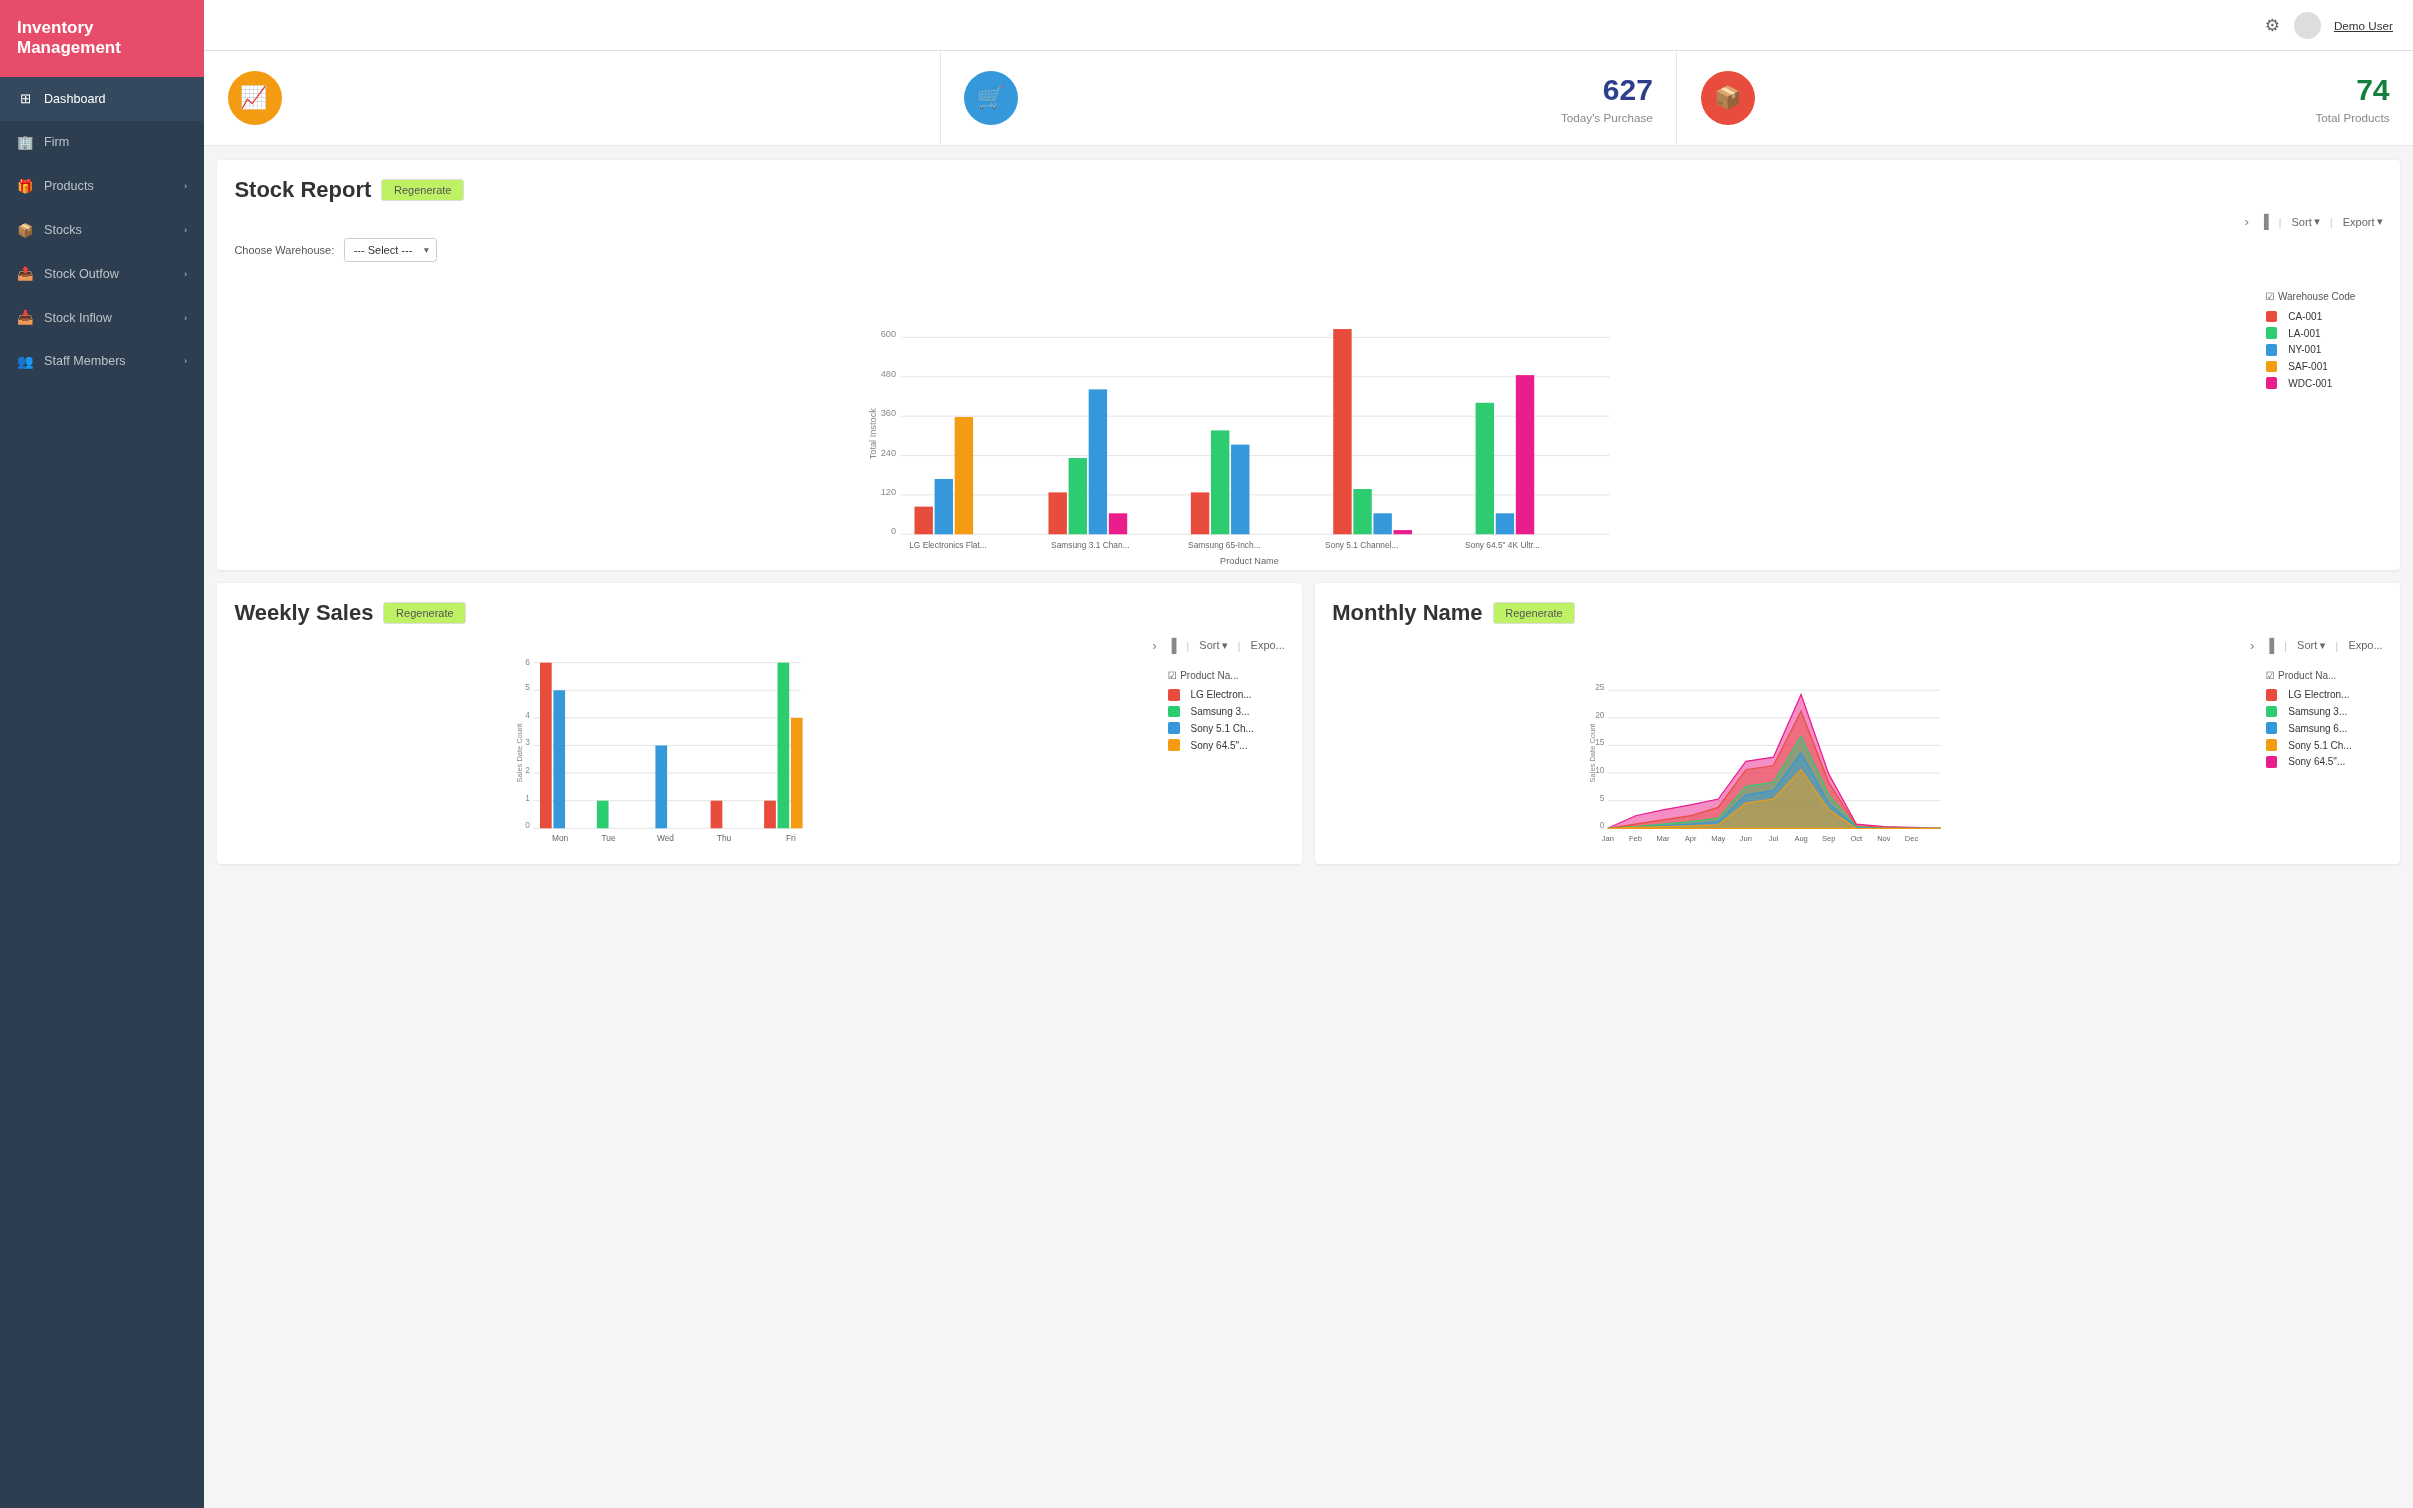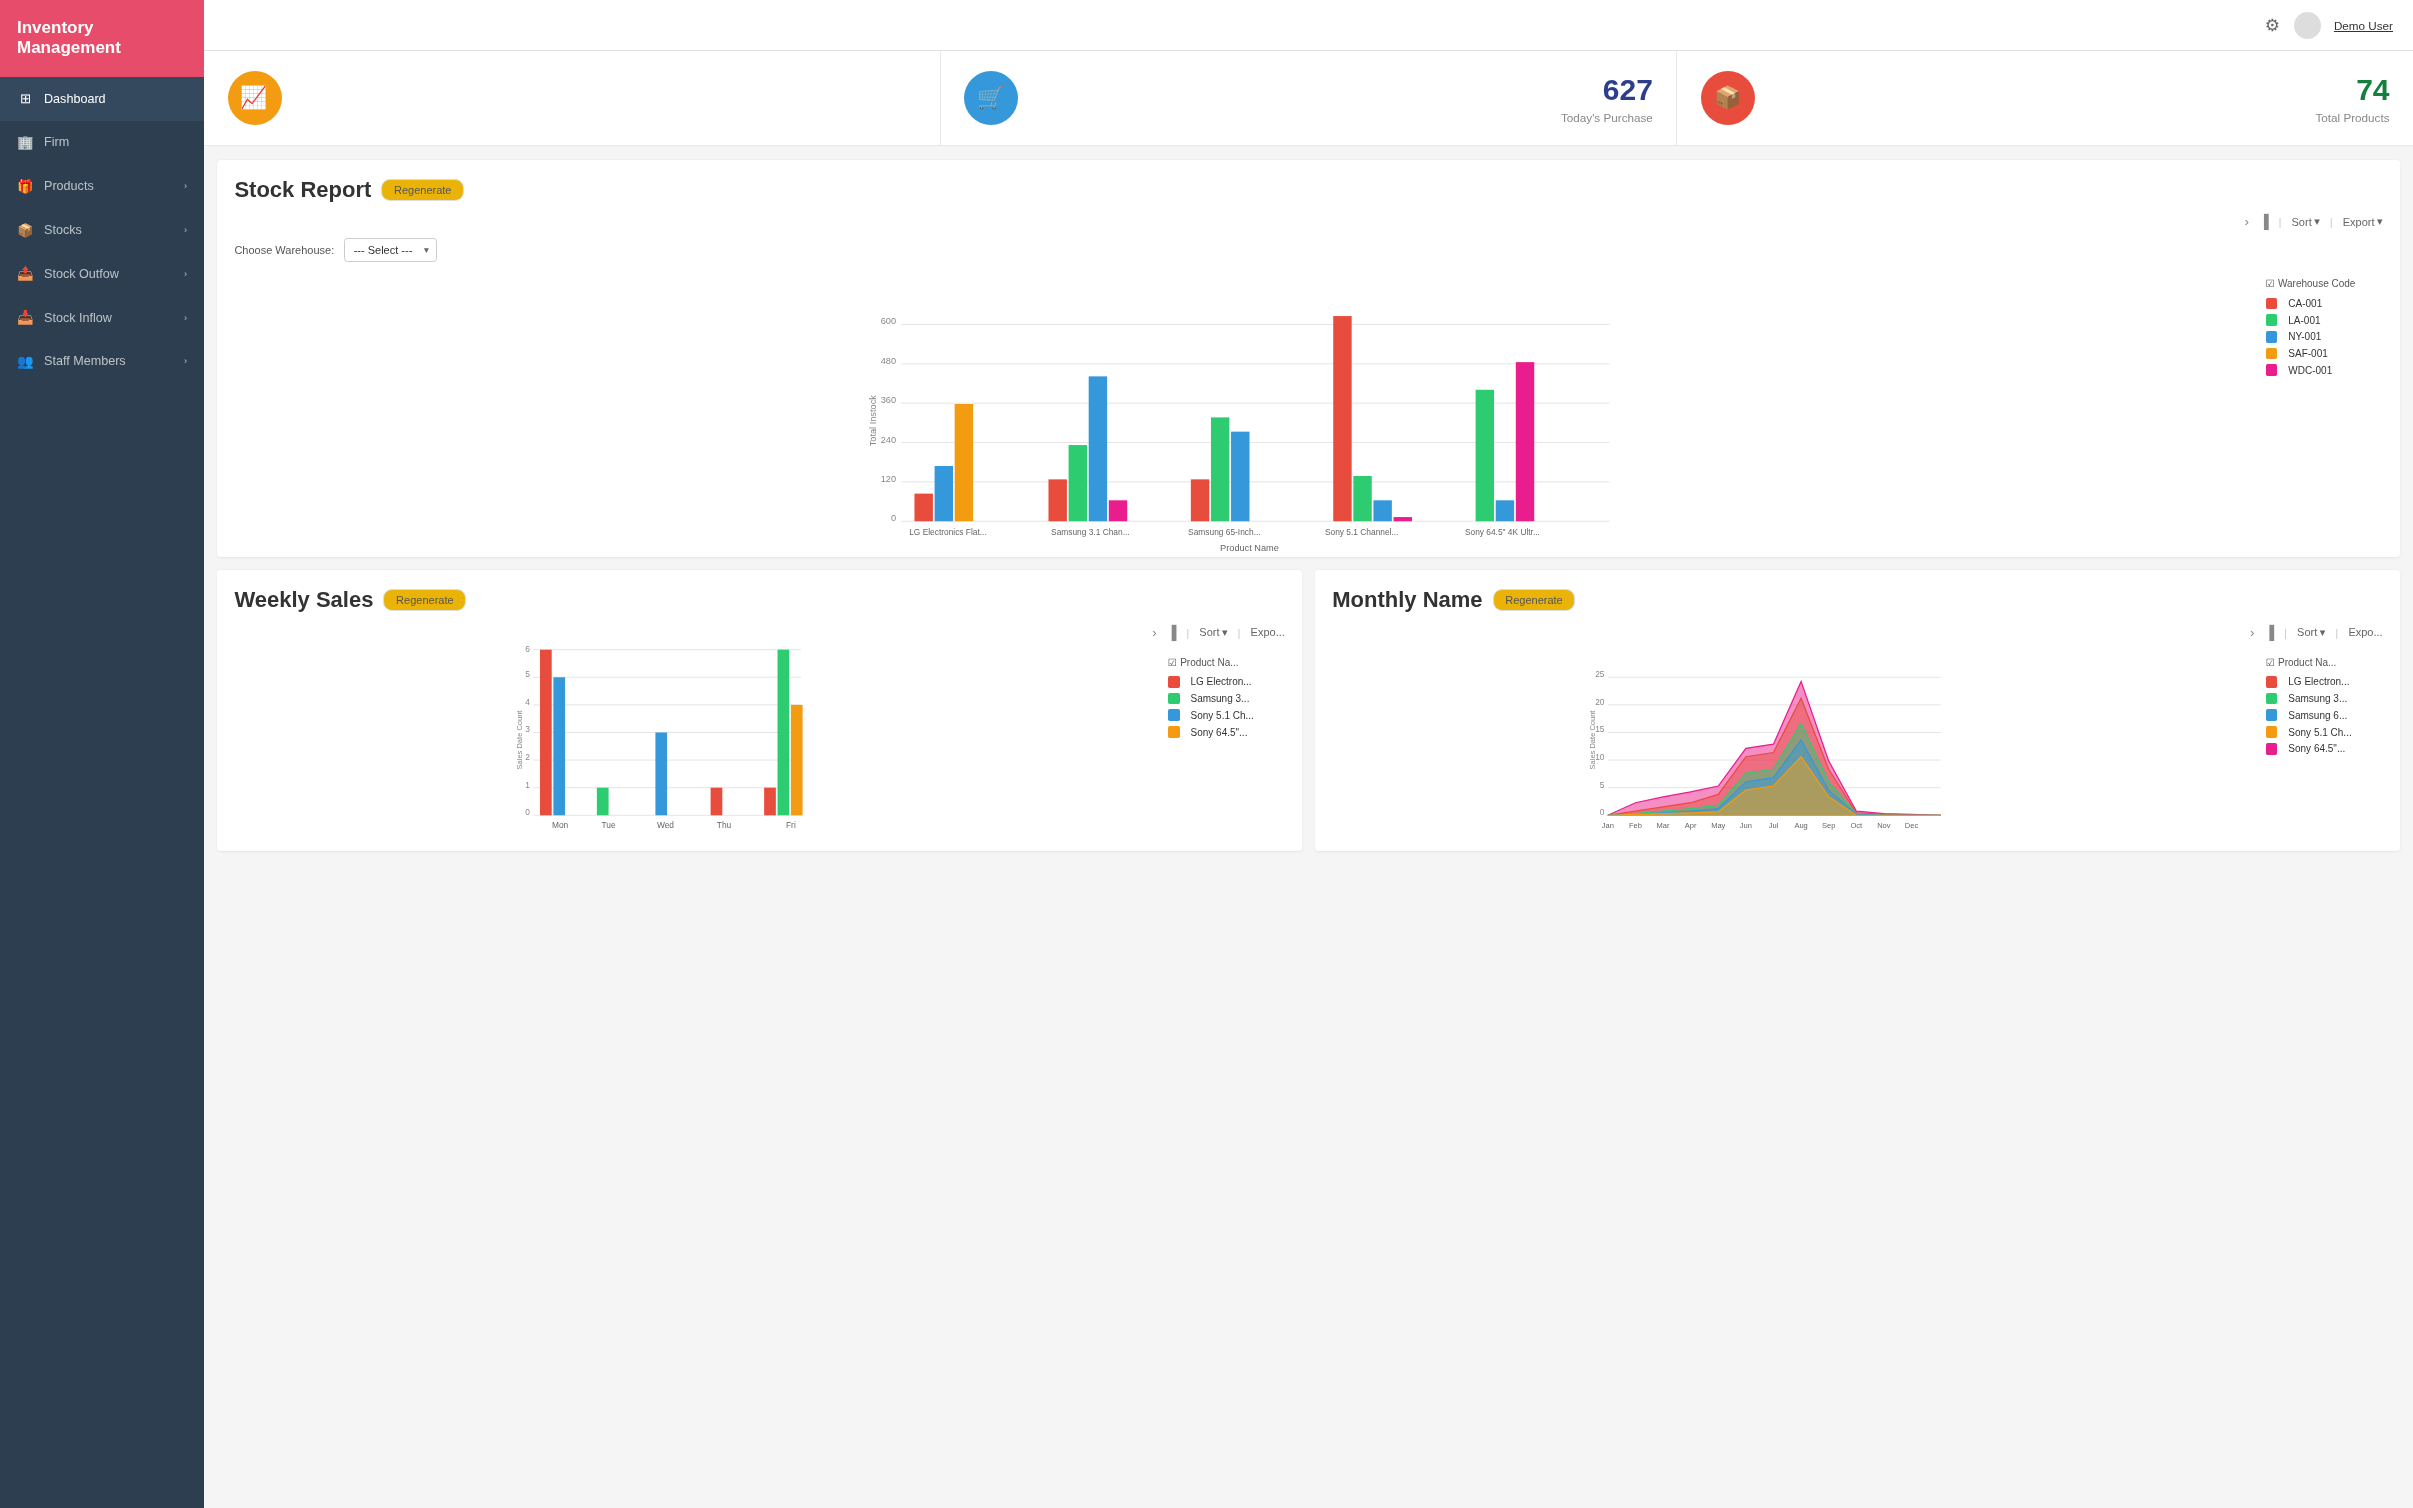--- a/index.html
+++ b/index.html
@@ -100,23 +100,23 @@
       box-shadow: 0 0.8px 2.5px rgba(0,0,0,0.07);
     }
     .section-header {
       display: flex;
       align-items: center;
       gap: 10px;
       margin-bottom: 11.7px;
     }
     .section-title { font-size: 22px; font-weight: 600; color: #333; }
     .btn-regenerate {
-      background: #eab308;
+      background: #bef264;
       border: 0.8px solid #ddd;
-      border-radius: 9px;
+      border-radius: 3px;
       padding: 4.2px 11.7px;
       font-size: 11px;
       color: #555;
       cursor: pointer;
     }
 
     
     .chart-toolbar {
       display: flex;
       align-items: center;
@@ -130,21 +130,21 @@
       display: flex; align-items: center; gap: 2.5px;
     }
     .chart-toolbar-sep { color: #ccc; }
     .toolbar-icon { font-size: 13.4px; color: #888; }
 
     
     .warehouse-select-row {
       display: flex;
       align-items: center;
       gap: 10px;
-      margin-bottom: 8px;
+      margin-bottom: 21px;
     }
     .warehouse-label { font-size: 11px; color: #555; }
     .warehouse-select {
       border: 0.8px solid #ccc;
       border-radius: 3.4px;
       padding: 5px 23.5px 5px 8.4px;
       font-size: 11px;
       color: #333;
       background: #fff;
       appearance: none;

